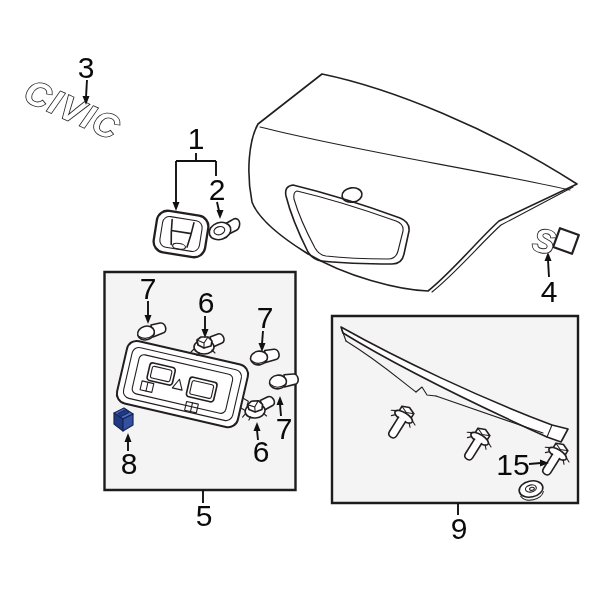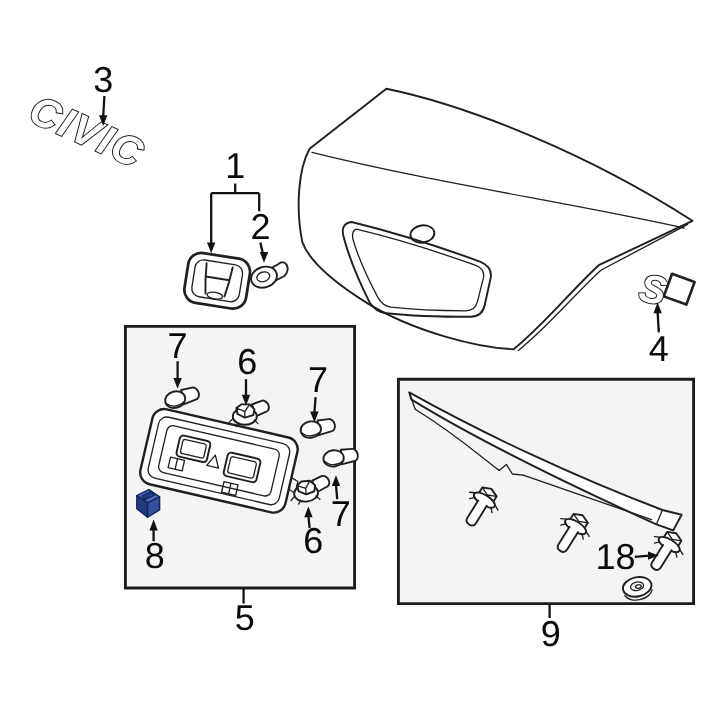--- a/index.html
+++ b/index.html
@@ -194,14 +194,14 @@
   <div class="callout" style="left:86px;top:68px">3</div>
   <div class="callout" style="left:549px;top:292px">4</div>
   <div class="callout" style="left:204px;top:516px">5</div>
   <div class="callout" style="left:148px;top:289px">7</div>
   <div class="callout" style="left:206px;top:303px">6</div>
   <div class="callout" style="left:265px;top:318px">7</div>
   <div class="callout" style="left:284px;top:429px">7</div>
   <div class="callout" style="left:261px;top:452px">6</div>
   <div class="callout" style="left:129px;top:464px">8</div>
   <div class="callout" style="left:459px;top:529px">9</div>
-  <div class="callout" style="left:513px;top:465px">18</div>
+  <div class="callout" style="left:513px;top:465px">15</div>
 </div>
 
 </body></html>

